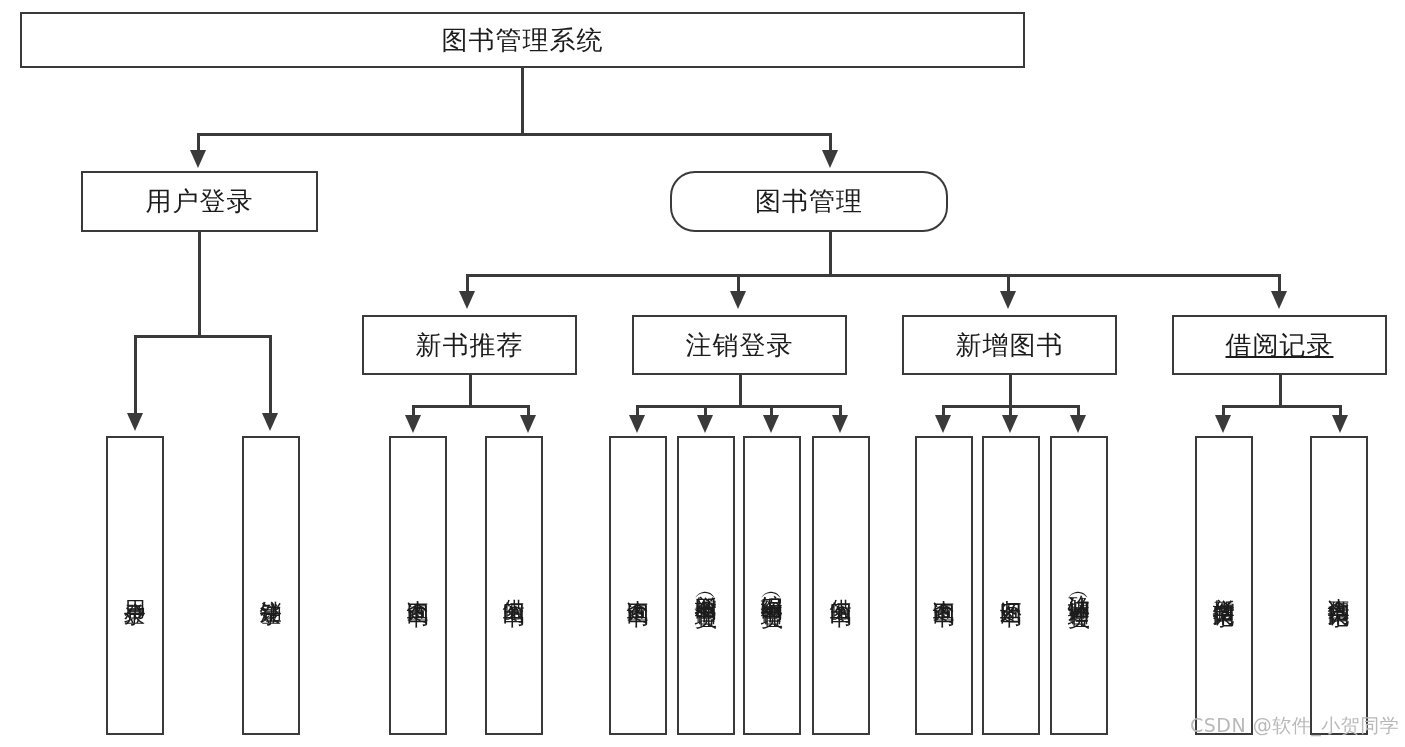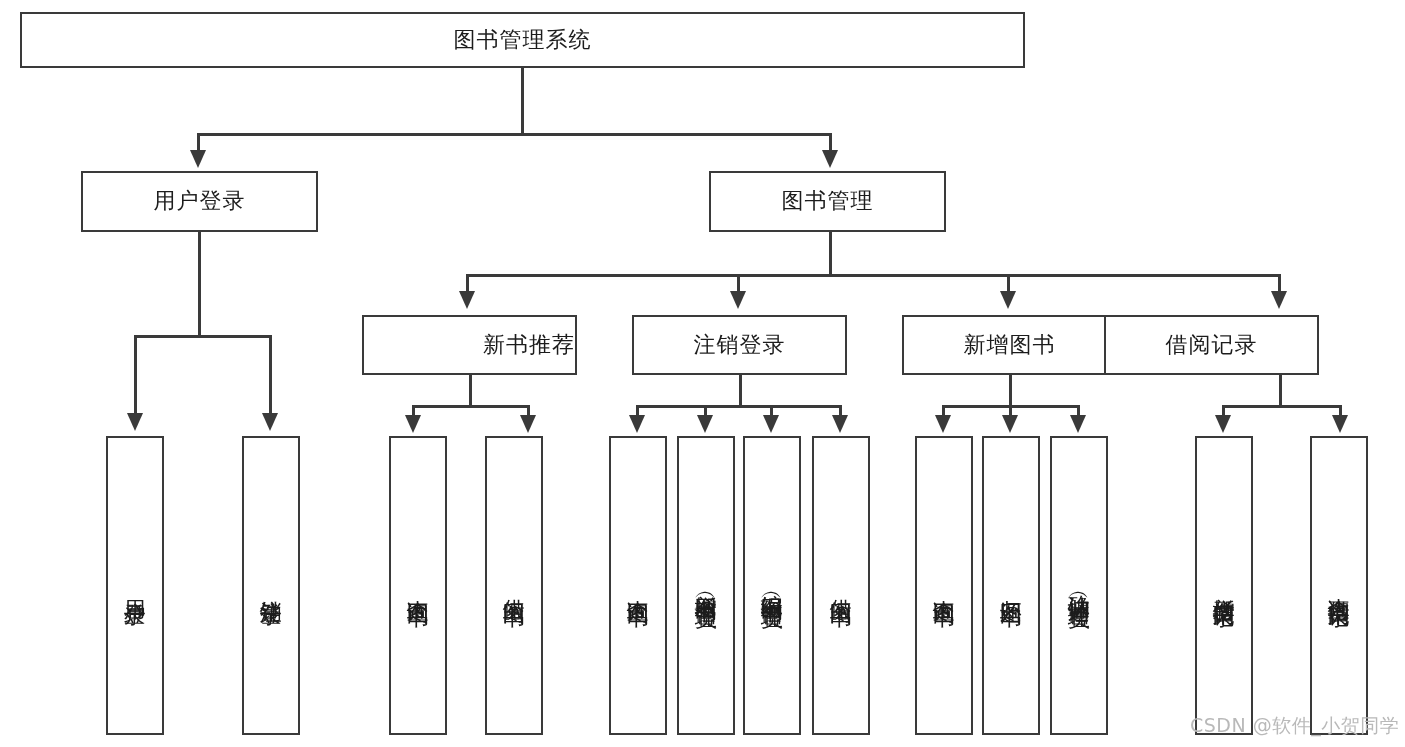--- a/index.html
+++ b/index.html
@@ -21,21 +21,21 @@
     position: absolute;
     box-sizing: border-box;
     border: 2.5px solid #3a3a3a;
     background: #ffffff;
     display: flex;
     align-items: center;
     justify-content: center;
     color: #1c1c1c;
   }
   .node.h {
-    font-size: 22px;
+    font-size: 26px;
     letter-spacing: 1px;
     line-height: 1.1;
   }
   .node.v {
     writing-mode: vertical-rl;
     text-orientation: upright;
     font-size: 22px;
     line-height: 1.35;
     letter-spacing: 2px;
     padding: 6px 0;
@@ -84,21 +84,21 @@
 
   <div class="lineh" style="left:197px; top:133px; width:635px;"></div>
   <div class="linev" style="left:197px; top:133px; height:20px;"></div>
   <div class="arrow" style="left:190px; top:150px;"></div>
   <div class="linev" style="left:829px; top:133px; height:20px;"></div>
   <div class="arrow" style="left:822px; top:150px;"></div>
 
   <div class="node h" style="left:81px; top:171px; width:237px; height:61px;">
     <span>用户登录</span>
   </div>
-  <div class="node h" style="left:709px; top:171px; width:237px; height:61px;">
+  <div class="node h" style="left:670px; top:171px; width:278px; height:61px;border-radius:25px;">
     <span>图书管理</span>
   </div>
 
   <div class="linev" style="left:198px; top:232px; height:105px;"></div>
   <div class="lineh" style="left:134px; top:335px; width:137px;"></div>
   <div class="linev" style="left:134px; top:335px; height:80px;"></div>
   <div class="arrow" style="left:127px; top:413px;"></div>
   <div class="linev" style="left:269px; top:335px; height:80px;"></div>
   <div class="arrow" style="left:262px; top:413px;"></div>
 
@@ -117,30 +117,30 @@
 
   <div class="linev" style="left:737px; top:274px; height:20px;"></div>
   <div class="arrow" style="left:730px; top:291px;"></div>
 
   <div class="linev" style="left:1007px; top:274px; height:20px;"></div>
   <div class="arrow" style="left:1000px; top:291px;"></div>
 
   <div class="linev" style="left:1278px; top:274px; height:20px;"></div>
   <div class="arrow" style="left:1271px; top:291px;"></div>
 
-  <div class="node h" style="left:362px; top:315px; width:215px; height:60px;justify-content:flex-end;">
+  <div class="node h" style="left:362px; top:315px; width:215px; height:60px;">
     <span>新书推荐</span>
   </div>
   <div class="node h" style="left:632px; top:315px; width:215px; height:60px;">
     <span>注销登录</span>
   </div>
   <div class="node h" style="left:902px; top:315px; width:215px; height:60px;">
     <span>新增图书</span>
   </div>
-  <div class="node h" style="left:1104px; top:315px; width:215px; height:60px;">
+  <div class="node h" style="left:1172px; top:315px; width:215px; height:60px;text-decoration:underline;">
     <span>借阅记录</span>
   </div>
 
   <div class="linev" style="left:469px; top:375px; height:32px;"></div>
   <div class="lineh" style="left:412px; top:405px; width:117px;"></div>
   <div class="linev" style="left:412px; top:405px; height:12px;"></div>
   <div class="arrow" style="left:405px; top:415px;"></div>
   <div class="linev" style="left:527px; top:405px; height:12px;"></div>
   <div class="arrow" style="left:520px; top:415px;"></div>
 

